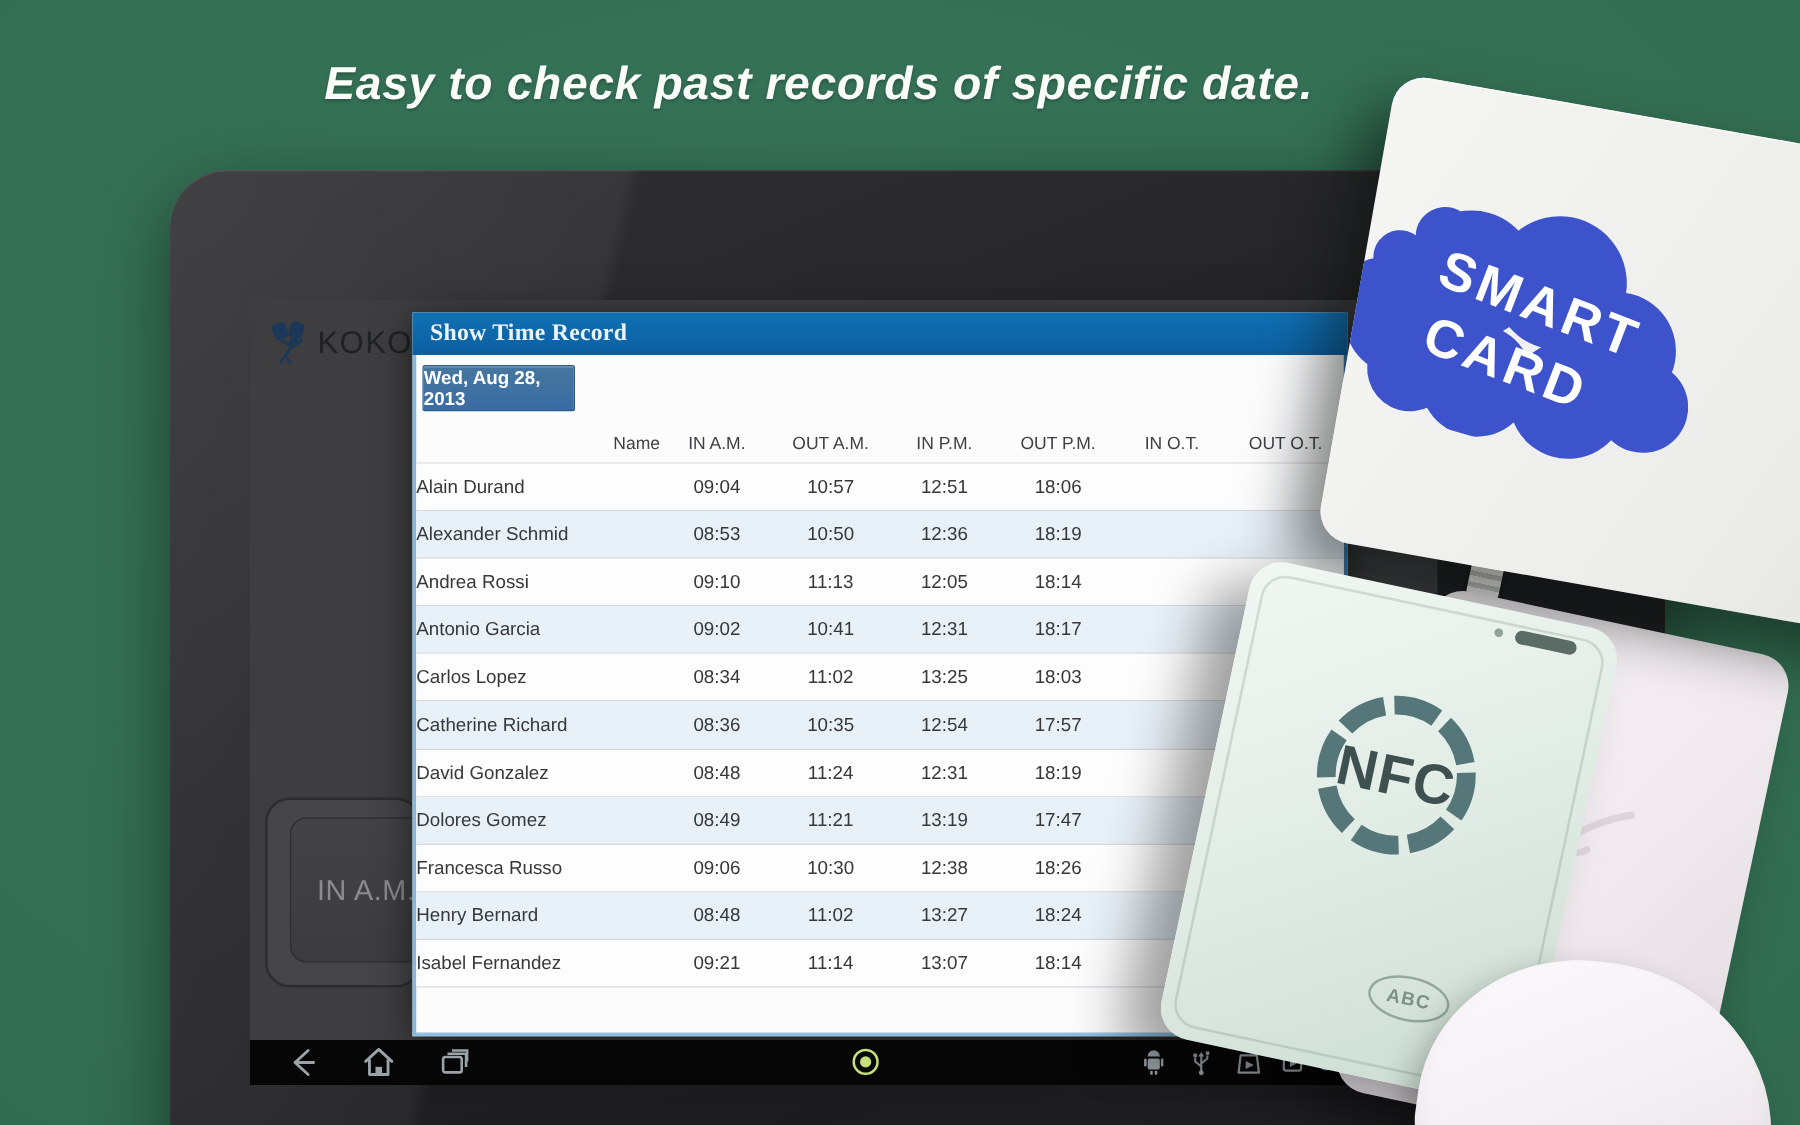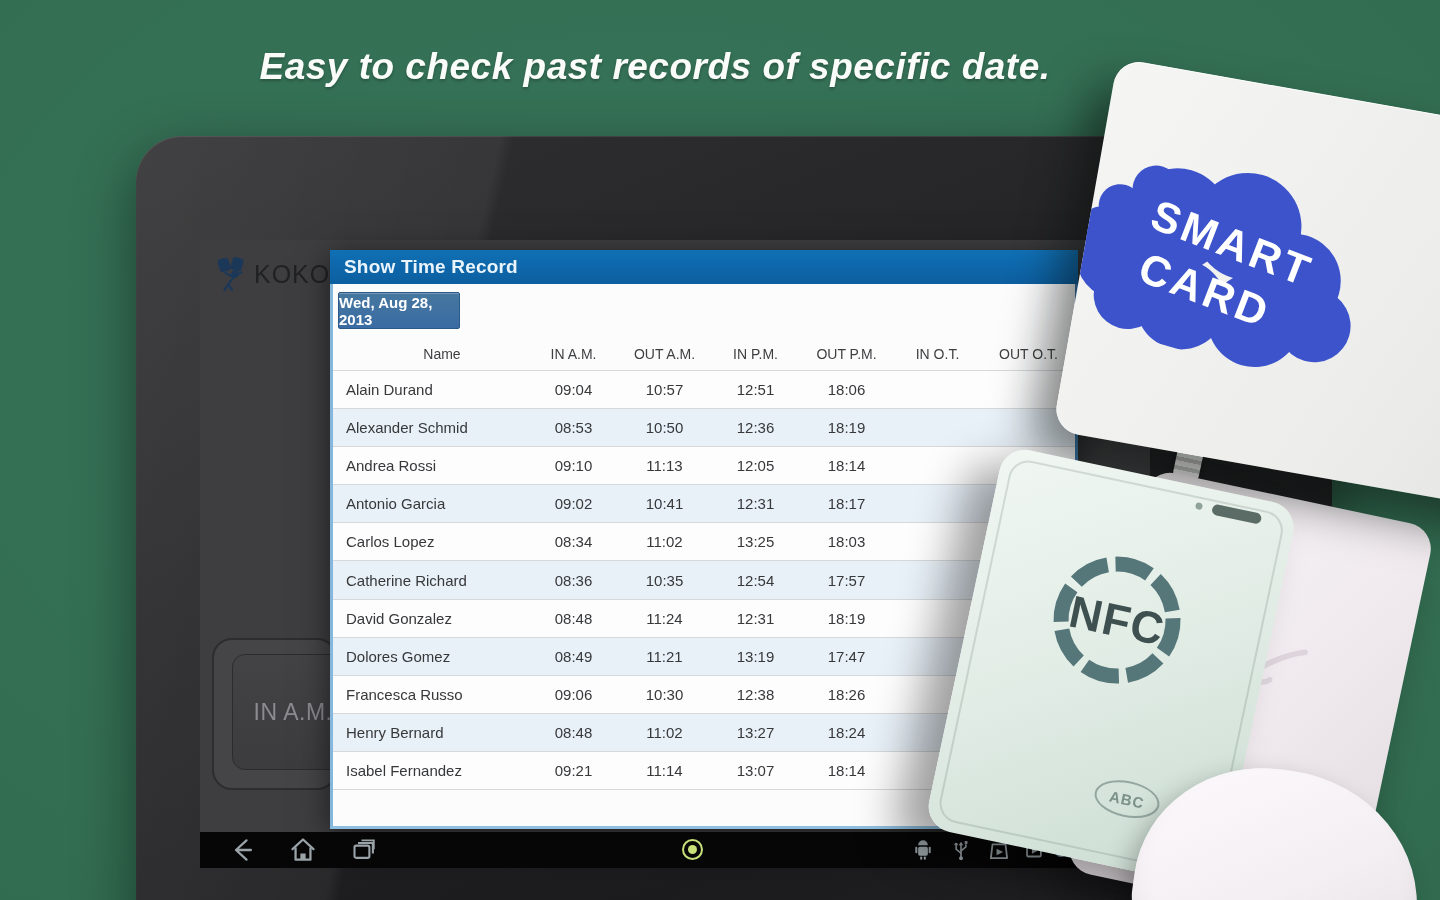--- a/index.html
+++ b/index.html
@@ -50,44 +50,44 @@
   
   .dialog{
     left:130px;top:10px;width:748px;height:579px;box-sizing:border-box;
     background:#FCFCFD;z-index:3;
     border-left:3px solid #85B7DC;border-right:3px solid #3C79AC;border-bottom:3px solid #8FBFE0;
     box-shadow:0 6px 30px rgba(0,0,0,0.55);
   }
   .dialog-header{
     left:-3px;top:0;width:748px;height:34px;background:linear-gradient(180deg,#1070B4,#0C5FA0);
     color:#EAF4FC;font-size:19px;font-weight:bold;line-height:34px;padding-left:14px;
-    box-sizing:border-box;letter-spacing:0.2px;
+    box-sizing:border-box;letter-spacing:0.2px;font-family:Liberation Serif, serif;
   }
   .date-chip{
     left:5px;top:42px;width:122px;height:37px;border-radius:2px;
     background:linear-gradient(180deg,#46779F,#3A6CA4);border:1px solid #2B5988;
     box-shadow:inset 0 1px 0 rgba(255,255,255,0.25);
     display:flex;align-items:center;justify-content:center;
     color:#FFFFFF;font-size:15px;font-weight:bold;box-sizing:border-box;
   }
   .thead{
     left:0;top:88px;width:742px;height:32px;display:grid;
     grid-template-columns:195px repeat(6,91px);align-items:center;
     color:#3E3F41;font-size:14px;border-bottom:1px solid #D7DADC;
   }
   .thead .th{text-align:center;}
-  .thead .th.left{text-align:center;padding-left:23px;}
+  .thead .th.left{text-align:right;padding-left:23px;}
   .tbody{left:0;top:121px;width:742px;}
   .trow{
     display:grid;grid-template-columns:195px repeat(6,91px);align-items:center;
     height:37.1px;border-bottom:1px solid #D6D9DB;background:#FDFDFE;
   }
   .trow:nth-child(even){background:#E9F1F8;}
   .td{text-align:center;color:#37383A;font-size:15px;}
-  .td.left{text-align:left;padding-left:13px;}
+  .td.left{text-align:left;}
 
   
   .navbar{
     left:0;bottom:0;width:950px;height:36px;background:#060607;z-index:4;
   }
   .nav-ic{top:4px;width:34px;height:28px;}
   .rec-dot{
     left:482px;top:7px;width:21px;height:21px;border:2.5px solid #C8E07A;border-radius:50%;
     box-sizing:border-box;display:flex;align-items:center;justify-content:center;
   }

